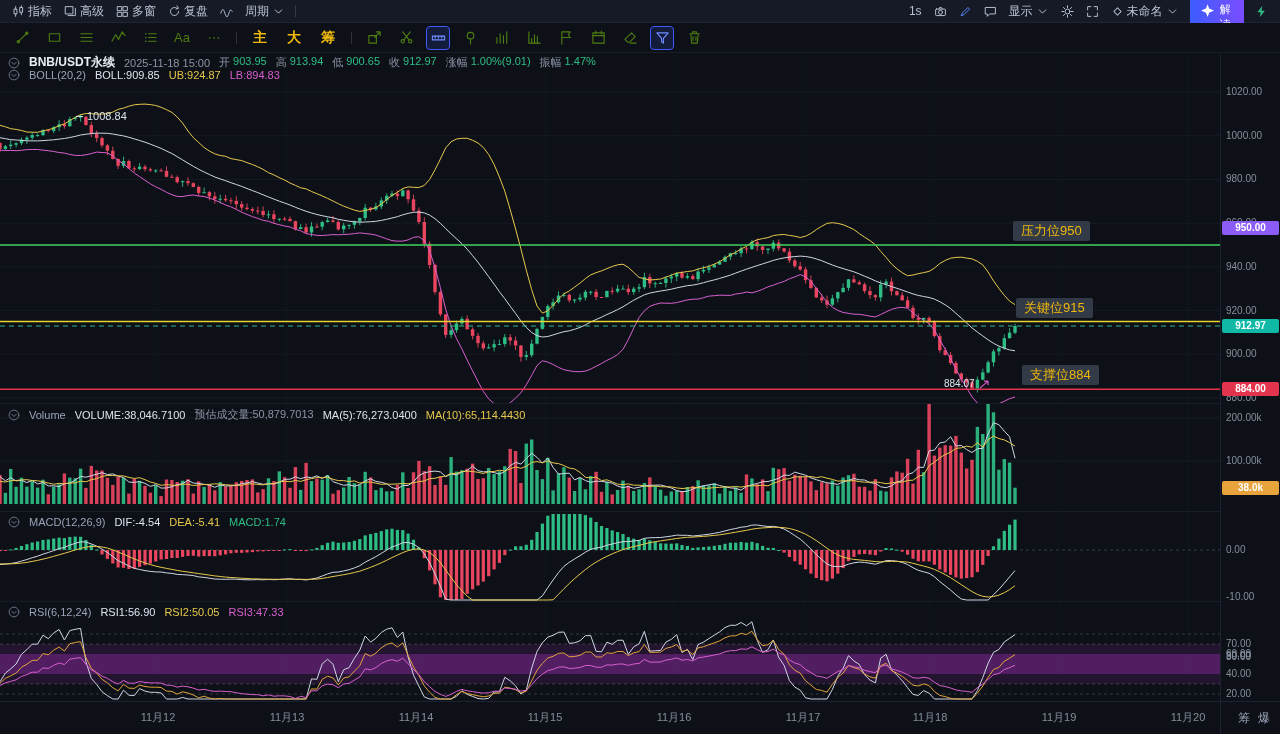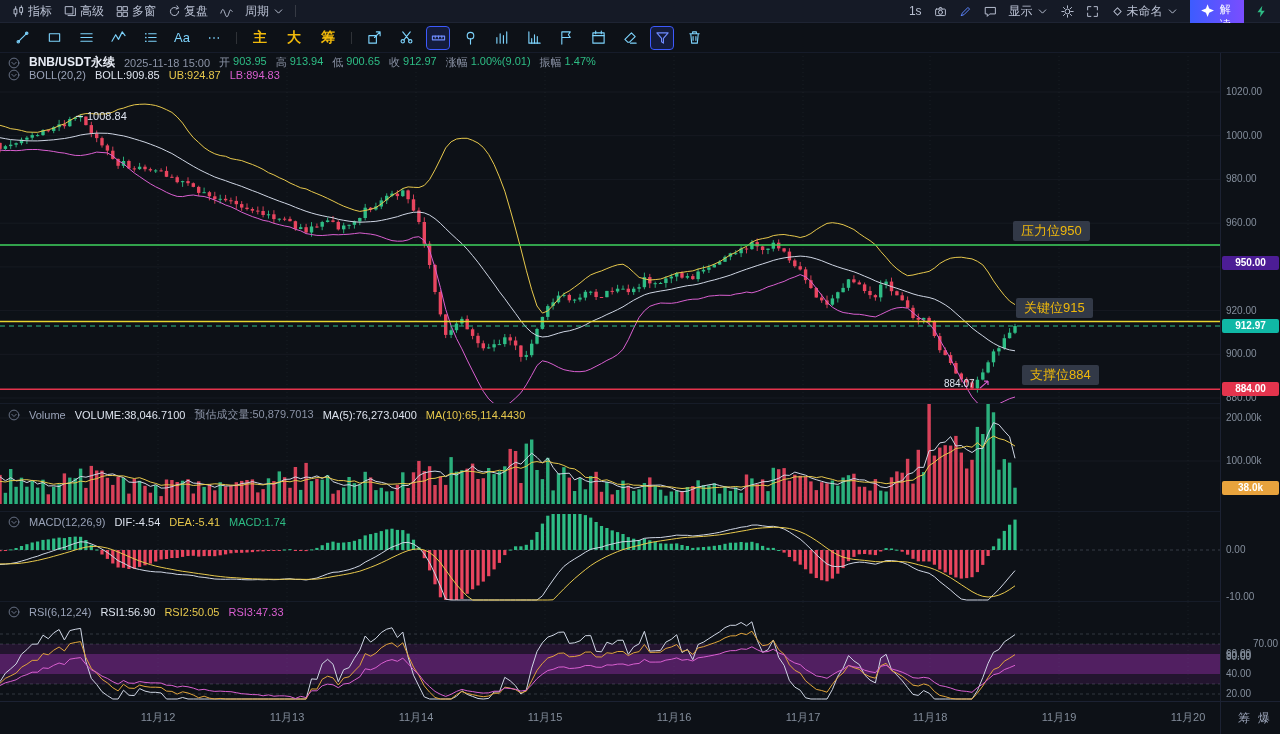--- a/index.html
+++ b/index.html
@@ -12,21 +12,21 @@
   .tb-item .ic{width:13px;height:13px}
   .tf{padding:0 6px;color:#a7afc4;cursor:pointer;white-space:nowrap}
   .tf.active{color:#f0b90b;font-weight:bold}
   .sep{width:1px;height:12px;background:rgba(255,255,255,.14);margin:0 4px}
   .spacer{flex:1}
   .ic{fill:none;stroke:currentColor;stroke-width:1.2;stroke-linecap:round;stroke-linejoin:round}
   .tb-pill{display:flex;align-items:center;gap:4px;background:linear-gradient(90deg,#3d5cff,#7a4dff);color:#fff;border-radius:10px;padding:2px 9px;font-size:11px;cursor:pointer;margin:0 5px}
   .blue{color:#5b86ff}.teal{color:#2ebd85}
   
   #drawbar{position:absolute;top:23px;left:0;right:0;height:29px;background:#0d1117;border-bottom:1px solid #161c2a;display:flex;align-items:center;padding:0 8px;gap:4px;z-index:30}
-  .db-icon{width:22px;height:22px;display:flex;align-items:center;justify-content:center;color:#7dd3fc;cursor:pointer;border-radius:3px;font-size:13px;margin:0 3px}
+  .db-icon{width:22px;height:22px;display:flex;align-items:center;justify-content:center;color:#4d7c0f;cursor:pointer;border-radius:3px;font-size:13px;margin:0 3px}
   .db-icon .ic{width:15px;height:15px}
   .db-icon.active{background:rgba(61,90,254,.16);outline:1px solid #3d5afe;color:#6f8cff}
   .quick{color:#f0b90b;font-weight:bold;font-size:14px;cursor:pointer;padding:0 8px}
   
   .panel-svg{position:absolute;left:0}
   .phdr{position:absolute;left:8px;display:flex;align-items:center;gap:9px;font-size:11px;z-index:20;pointer-events:none;white-space:nowrap}
   .phdr .collapse{pointer-events:auto;cursor:pointer;color:#707a90;display:flex}
   .phdr .collapse .ic{width:12px;height:12px}
   .ph-title{color:#9aa3b8}
   .c-white{color:#dde3ee}.c-gray{color:#8b93a6}.c-green{color:#2ebd85}.c-yellow{color:#e7c84c}.c-magenta{color:#d95fd0}
@@ -1239,30 +1239,30 @@
 
     <div id="axis-col">
         <span class="tick" style="top: 34px;">1020.00</span>
         <span class="tick" style="top: 77.72px;">1000.00</span>
         <span class="tick" style="top: 121.44px;">980.00</span>
         <span class="tick" style="top: 165.16px;">960.00</span>
         <span class="tick" style="top: 208.88px;">940.00</span>
         <span class="tick" style="top: 252.6px;">920.00</span>
         <span class="tick" style="top: 296.32px;">900.00</span>
         <span class="tick" style="top: 340.04px;">880.00</span>
-        <div class="badge" style="top: 204px; background: #4c1d95;">950.00</div>
+        <div class="badge" style="top: 169px; background: #8b5cf6;">950.00</div>
         <div class="badge" style="top: 266.968px; background: rgb(16, 184, 166);">912.97</div>
         <div class="badge" style="top: 330.296px; background: rgb(227, 52, 77);">884.00</div>
         <span class="tick" style="top: 360px;">200.00k</span>
         <span class="tick" style="top: 403px;">100.00k</span>
         <div class="badge" style="top: 428.66px; background: rgb(232, 163, 61);">38.0k</div>
         <span class="tick" style="top: 492px;">0.00</span>
         <span class="tick" style="top: 539px;">-10.00</span>
         <span class="tick" style="top: 598px;">80.00</span>
-        <span class="tick" style="top: 586px; margin-left: 27px;">70.00</span>
+        <span class="tick" style="top: 586px;">70.00</span>
         <span class="tick" style="top: 596px;">60.00</span>
         <span class="tick" style="top: 616px;">40.00</span>
         <span class="tick" style="top: 599px;">30.00</span>
         <span class="tick" style="top: 636px;">20.00</span>
       </div>
     <div id="time-axis">
         <span class="tlabel" style="left: 158px;">11月12</span>
         <span class="tlabel" style="left: 287px;">11月13</span>
         <span class="tlabel" style="left: 416px;">11月14</span>
         <span class="tlabel" style="left: 545px;">11月15</span>

